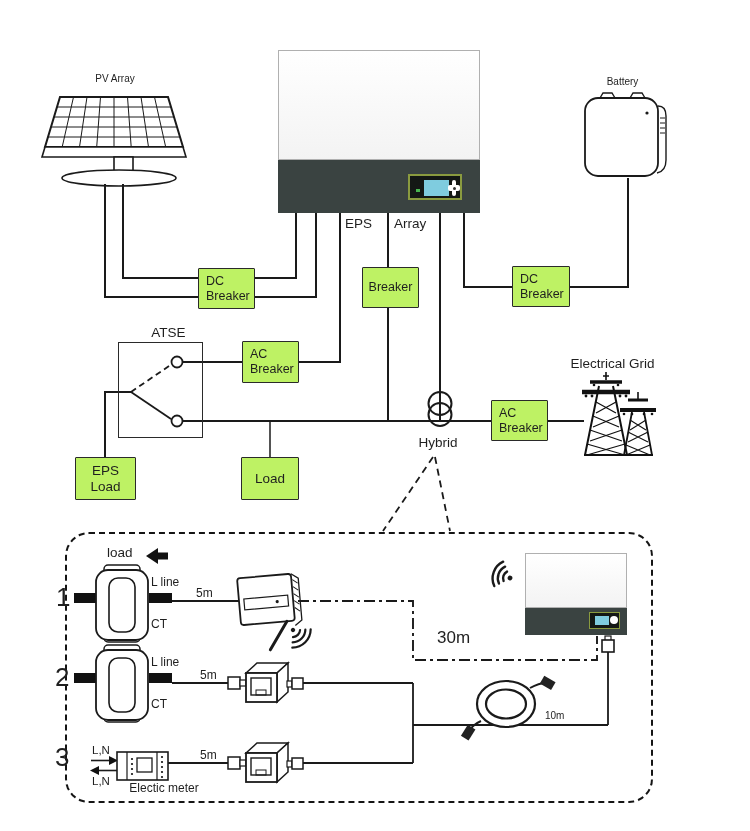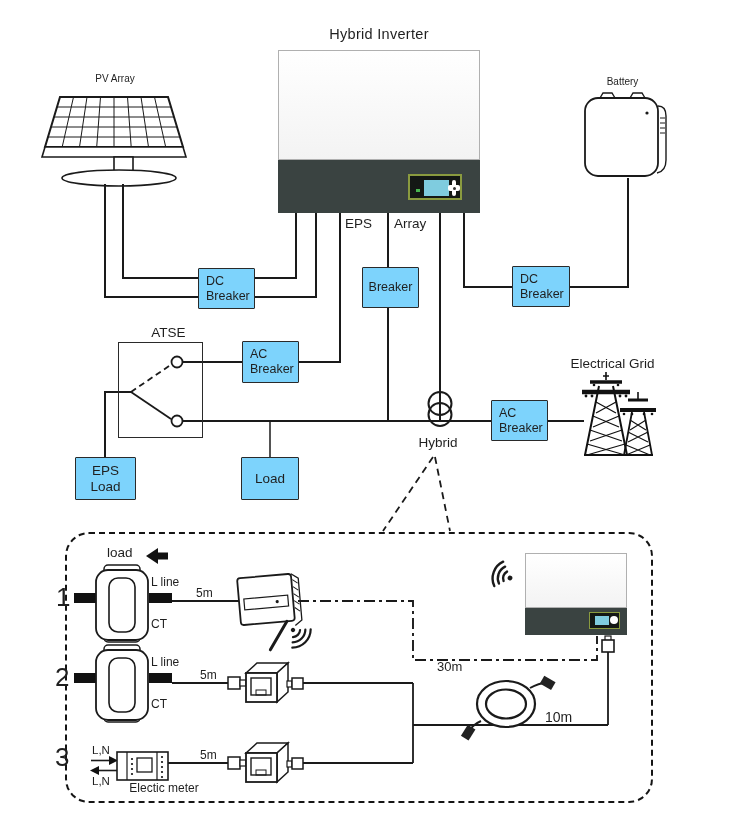--- a/index.html
+++ b/index.html
@@ -5,21 +5,21 @@
   html,body{margin:0;padding:0;background:#fff}
   #stage{position:relative;width:750px;height:831px;background:#fff;
          font-family:"Liberation Sans",sans-serif;color:#1f1f1f;overflow:hidden}
   #stage svg.layer{position:absolute;left:0;top:0}
   .t{position:absolute;white-space:pre;line-height:1.1}
   .lbl14{font-size:10px}
   .lbl13{font-size:13.5px}
   .lbl12{font-size:12px}
   .num{font-size:26px}
   .ctr{text-align:center}
-  .node{position:absolute;background:#7dd3fc;border:1.6px solid #2a2a2a;border-radius:1px;
+  .node{position:absolute;background:#bef264;border:1.6px solid #2a2a2a;border-radius:1px;
         display:flex;align-items:center;font-size:12.5px;line-height:1.18;
         white-space:pre-line;box-sizing:border-box}
   .node.center{justify-content:center;text-align:center}
   .node.leftpad{padding-left:7px;text-align:left}
   .atse-box{position:absolute;border:1.6px solid #2a2a2a;background:transparent;box-sizing:border-box}
   .dashed-box{position:absolute;border:2.6px dashed #141414;border-radius:24px;
               background:transparent;box-sizing:border-box}
   
   .inverter{position:absolute}
   .inv-white{position:absolute;background:linear-gradient(#ffffff,#f3f3f3);
@@ -261,21 +261,20 @@
 
   <div class="inverter" style="left:525px;top:553px;width:102px;height:82px">
     <div class="inv-white" style="left:0;top:0;width:102px;height:55px"></div>
     <div class="inv-dark" style="left:0;top:55px;width:102px;height:27px"></div>
     <div class="display" style="left:64px;top:59px;width:31px;height:17px;border-width:1.5px">
       <div class="screen" style="left:5px;top:3px;width:14px;height:9px"></div>
       <div class="si-btn" style="left:20px;top:3px;width:8px;height:8px"></div>
     </div>
   </div>
 
-  <div class="t lbl14 ctr" style="left:278px;top:27px;width:202px;font-size:14.5px;letter-spacing:.3px">Hybrid Inverter</div>
   <div class="t lbl14 ctr" style="left:55px;top:73px;width:120px">PV Array</div>
   <div class="t lbl14 ctr" style="left:585px;top:76px;width:75px">Battery</div>
   <div class="t lbl13" style="left:345px;top:217px">EPS</div>
   <div class="t lbl13" style="left:394px;top:217px">Array</div>
   <div class="t lbl13 ctr" style="left:126px;top:326px;width:85px">ATSE</div>
   <div class="t lbl13 ctr" style="left:555px;top:357px;width:115px">Electrical Grid</div>
   <div class="t lbl13 ctr" style="left:403px;top:436px;width:70px">Hybrid</div>
 
   <div class="t lbl13" style="left:107px;top:546px">load</div>
 
@@ -288,16 +287,16 @@
   <div class="t lbl12" style="left:151px;top:656px">L line</div>
   <div class="t lbl12" style="left:151px;top:698px">CT</div>
   <div class="t lbl12" style="left:200px;top:669px">5m</div>
 
   <div class="t num" style="left:55px;top:743px">3</div>
   <div class="t" style="left:92px;top:744px;font-size:11.5px">L,N</div>
   <div class="t" style="left:92px;top:775px;font-size:11.5px">L,N</div>
   <div class="t lbl12 ctr" style="left:118px;top:782px;width:92px">Electic meter</div>
   <div class="t lbl12" style="left:200px;top:749px">5m</div>
 
-  <div class="t" style="left:437px;top:660px;font-size:13px">30m</div>
-  <div class="t" style="left:545px;top:710px;font-size:14px">10m</div>
+  <div class="t" style="left:437px;top:629px;font-size:17px">30m</div>
+  <div class="t" style="left:545px;top:710px;font-size:10px">10m</div>
 
 </div>
 
 </body></html>

